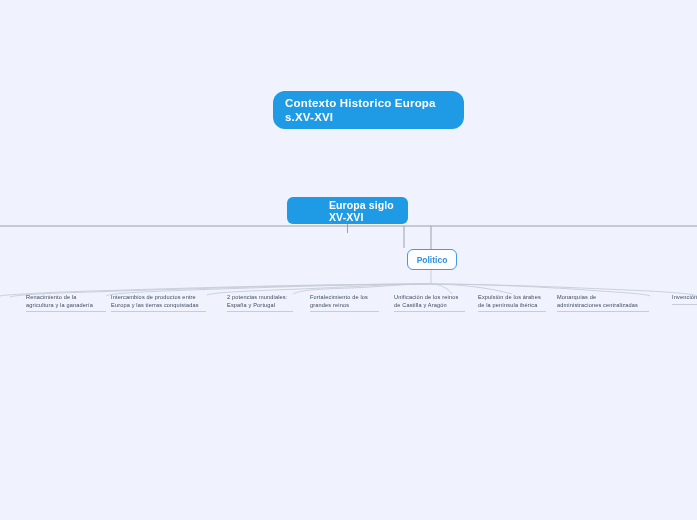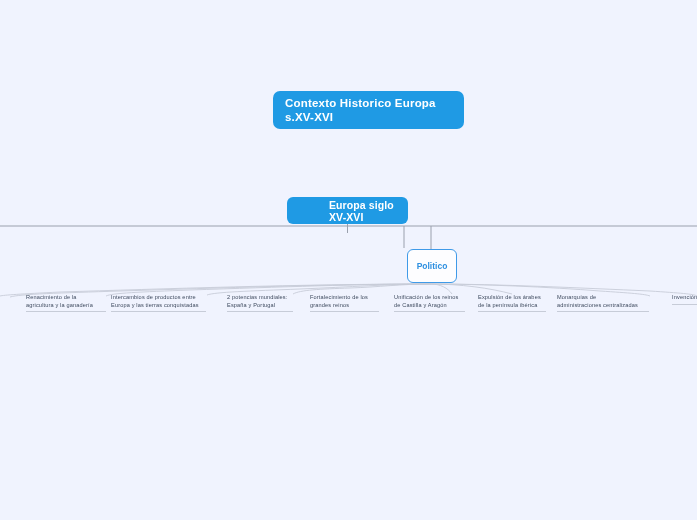--- a/index.html
+++ b/index.html
@@ -34,21 +34,21 @@
     position: absolute;
     box-sizing: border-box;
   }
 
   .node-title {
     left: 273px;
     top: 91px;
     width: 191px;
     height: 38px;
     background: #1f9ae4;
-    border-radius: 7px;
+    border-radius: 12px;
     color: #ffffff;
     font-size: 11.5px;
     font-weight: bold;
     line-height: 14px;
     letter-spacing: 0.2px;
     padding: 5px 8px 0 12px;
     white-space: pre-line;
   }
 
   .node-root {
@@ -65,21 +65,21 @@
     display: flex;
     align-items: center;
     justify-content: center;
     padding-left: 42px;
   }
 
   .node-branch {
     left: 407px;
     top: 249px;
     width: 50px;
-    height: 34px;
+    height: 21px;
     background: #fdfdff;
     border: 1.4px solid #3f9ae8;
     border-radius: 6px;
     color: #2d8fe0;
     font-size: 8.5px;
     font-weight: bold;
     display: flex;
     align-items: center;
     justify-content: center;
   }

